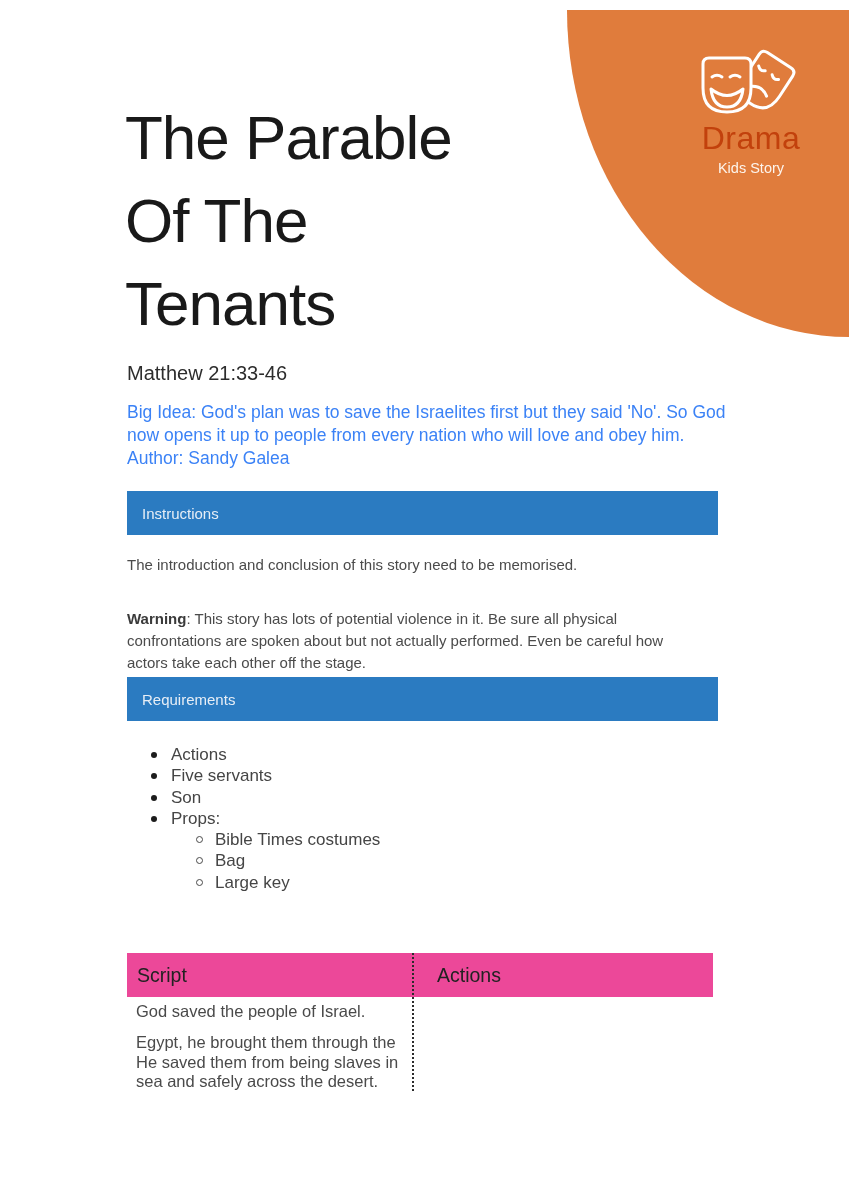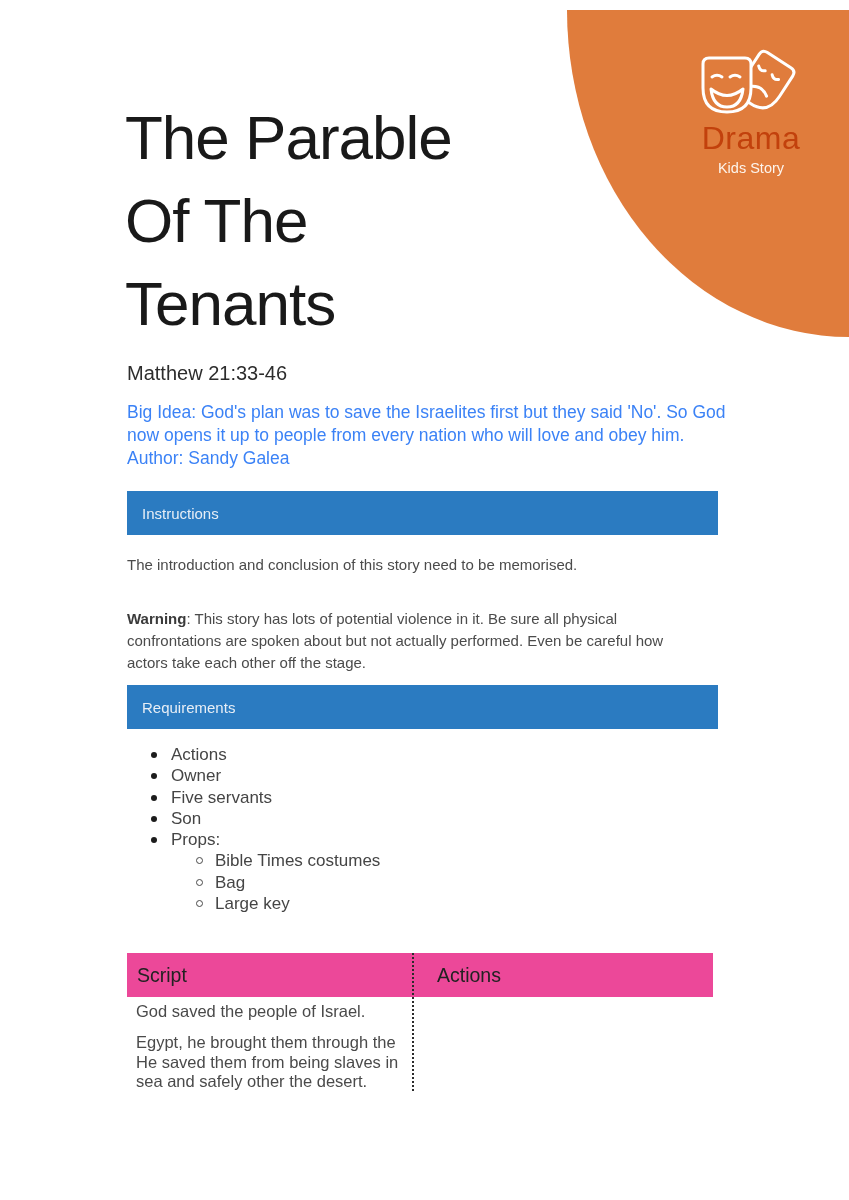--- a/index.html
+++ b/index.html
@@ -58,21 +58,21 @@
   .bar{
     position:absolute;left:127px;
     width:576px;height:44px;
     background:#2B7BC1;
     color:#E7EEF6;
     font-size:15px;
     display:flex;align-items:center;
     padding-left:15px;
   }
   .bar-instructions{top:491px;}
-  .bar-requirements{top:677px;margin-top:8px;}
+  .bar-requirements{top:677px;}
   .para{
     position:absolute;left:127px;
     font-size:15px;color:#4b4b4b;
   }
   .intro{top:556px;}
   .warning{top:580px;line-height:22px;margin-top:28px;}
   .warning b{color:#3a3a3a;font-weight:700;}
   
   .req-list{
     position:absolute;left:127px;top:744px;
@@ -168,37 +168,36 @@
     <div><b>Warning</b><span>: This story has lots of potential violence in it. Be sure all physical</span></div>
     <div>confrontations are spoken about but not actually performed. Even be careful how</div>
     <div>actors take each other off the stage.</div>
   </div>
 
   <div class="bar bar-requirements">
     <span>Requirements</span>
   </div>
   <div class="req-list">
     <div class="li"><span class="dot"></span><span>Actions</span></div>
-    <div class="li"><span class="dot"></span><span>Owner</span></div>
     <div class="li"><span class="dot"></span><span>Five servants</span></div>
     <div class="li"><span class="dot"></span><span>Son</span></div>
     <div class="li"><span class="dot"></span><span>Props:</span></div>
     <div class="li-sub"><span class="ring"></span><span>Bible Times costumes</span></div>
     <div class="li-sub"><span class="ring"></span><span>Bag</span></div>
     <div class="li-sub"><span class="ring"></span><span>Large key</span></div>
   </div>
 
   <div class="tbl-header">
     <div class="cell-script">Script</div>
     <div class="cell-actions">Actions</div>
   </div>
   <div class="col-divider"></div>
   <div class="script-cell">
     <p class="p1">God saved the people of Israel.</p>
     <div>
       <div>Egypt, he brought them through the</div>
       <div>He saved them from being slaves in</div>
-      <div>sea and safely other the desert.</div>
+      <div>sea and safely across the desert.</div>
     </div>
   </div>
   <div class="actions-cell"></div>
 
 </div>
 
 </body></html>

